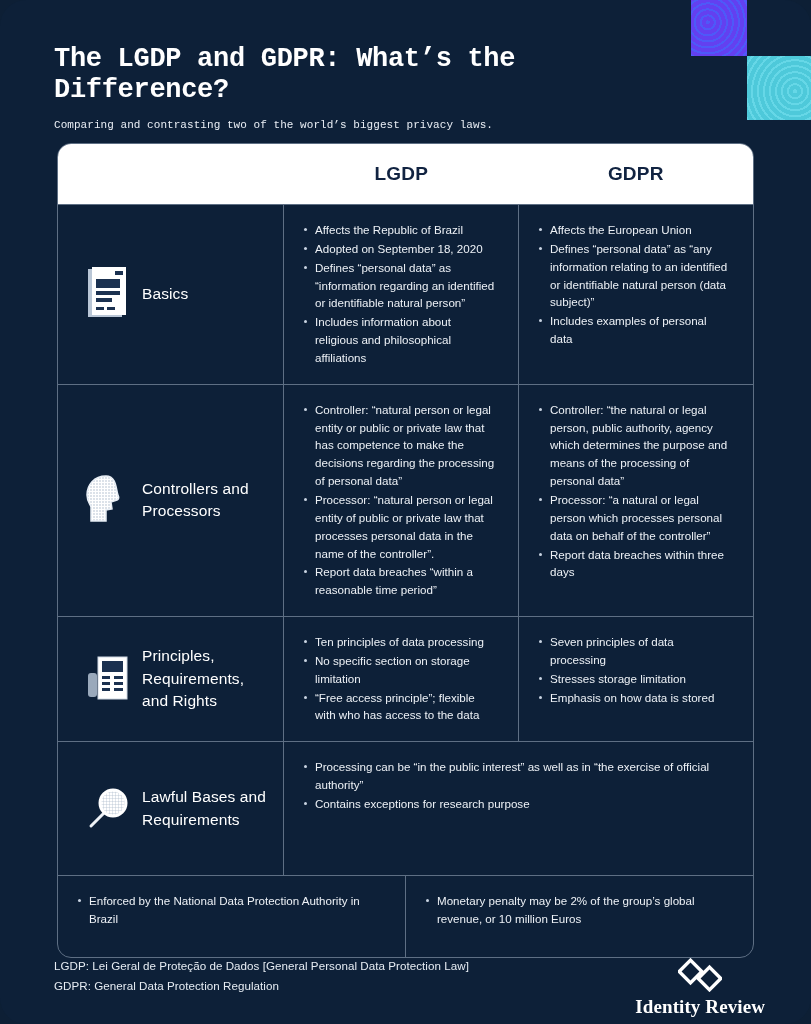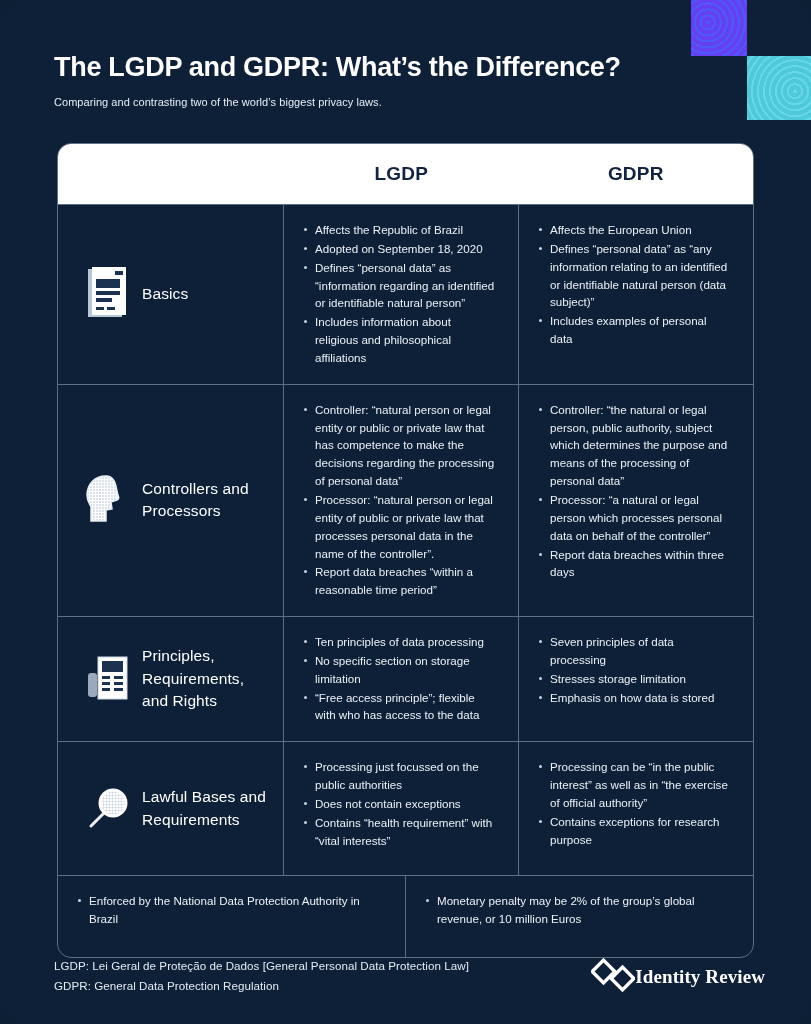--- a/index.html
+++ b/index.html
@@ -50,22 +50,23 @@
     background-color: #4ec9da;
     background-image:
       repeating-radial-gradient(circle at 75% 55%,
         rgba(110,220,235,.75) 0 2px, rgba(78,201,218,0) 2px 6px);
   }
 
   
   .header {
     position: absolute;
     left: 54px;
-    top: 52px;
+    top: 44px;
     width: 640px;
+    font-family: Liberation Mono, monospace;
   }
   .title {
     color: #ffffff;
     font-size: 27px;
     font-weight: bold;
     letter-spacing: -0.3px;
     line-height: 1.15;
   }
   .subtitle {
     color: #e9eef5;
@@ -182,20 +183,21 @@
   .legend div {
     color: #e6ecf3;
     font-size: 11.6px;
     line-height: 1.72;
     letter-spacing: 0.05px;
   }
   .brand {
     display: flex;
     align-items: center;
     margin-top: 2px;
+    flex-direction: column;
   }
   .brand-name {
     color: #ffffff;
     font-size: 19px;
     font-weight: bold;
     font-family: "Liberation Serif", serif;
     letter-spacing: 0.1px;
   }
 </style>
 </head>
@@ -271,21 +273,21 @@
       </div>
       <div class="cell-list">
         <ul>
           <li>Controller: “natural person or legal entity or public or private law that has competence to make the decisions regarding the processing of personal data”</li>
           <li>Processor: “natural person or legal entity of public or private law that processes personal data in the name of the controller”.</li>
           <li>Report data breaches “within a reasonable time period”</li>
         </ul>
       </div>
       <div class="cell-list">
         <ul>
-          <li>Controller: “the natural or legal person, public authority, subject which determines the purpose and means of the processing of personal data”</li>
+          <li>Controller: “the natural or legal person, public authority, agency which determines the purpose and means of the processing of personal data”</li>
           <li>Processor: “a natural or legal person which processes personal data on behalf of the controller”</li>
           <li>Report data breaches within three days</li>
         </ul>
       </div>
     </div>
 
     <div class="row row-principles">
       <div class="cell-label">
         <div class="icon-box">
           <svg width="44" height="48" viewBox="0 0 44 48">
@@ -329,27 +331,20 @@
               </pattern>
             </defs>
             <line x1="6" y1="40" x2="19" y2="27" stroke="#eef2f7" stroke-width="3" stroke-linecap="round"></line>
             <circle cx="28" cy="17" r="13" fill="url(#grid)" stroke="#ffffff" stroke-width="3"></circle>
           </svg>
         </div>
         <div class="label-text">Lawful Bases and Requirements</div>
       </div>
       <div class="cell-list">
         <ul>
-          <li>Processing just focussed on the public authorities</li>
-          <li>Does not contain exceptions</li>
-          <li>Contains “health requirement” with “vital interests”</li>
-        </ul>
-      </div>
-      <div class="cell-list">
-        <ul>
           <li>Processing can be “in the public interest” as well as in “the exercise of official authority”</li>
           <li>Contains exceptions for research purpose</li>
         </ul>
       </div>
     </div>
 
     <div class="row row-enforcement">
       <div class="cell-list">
         <ul>
           <li>Enforced by the National Data Protection Authority in Brazil</li>

